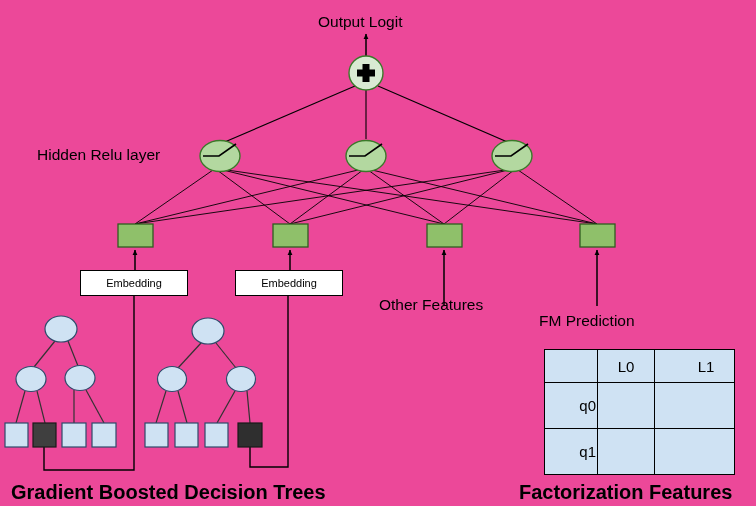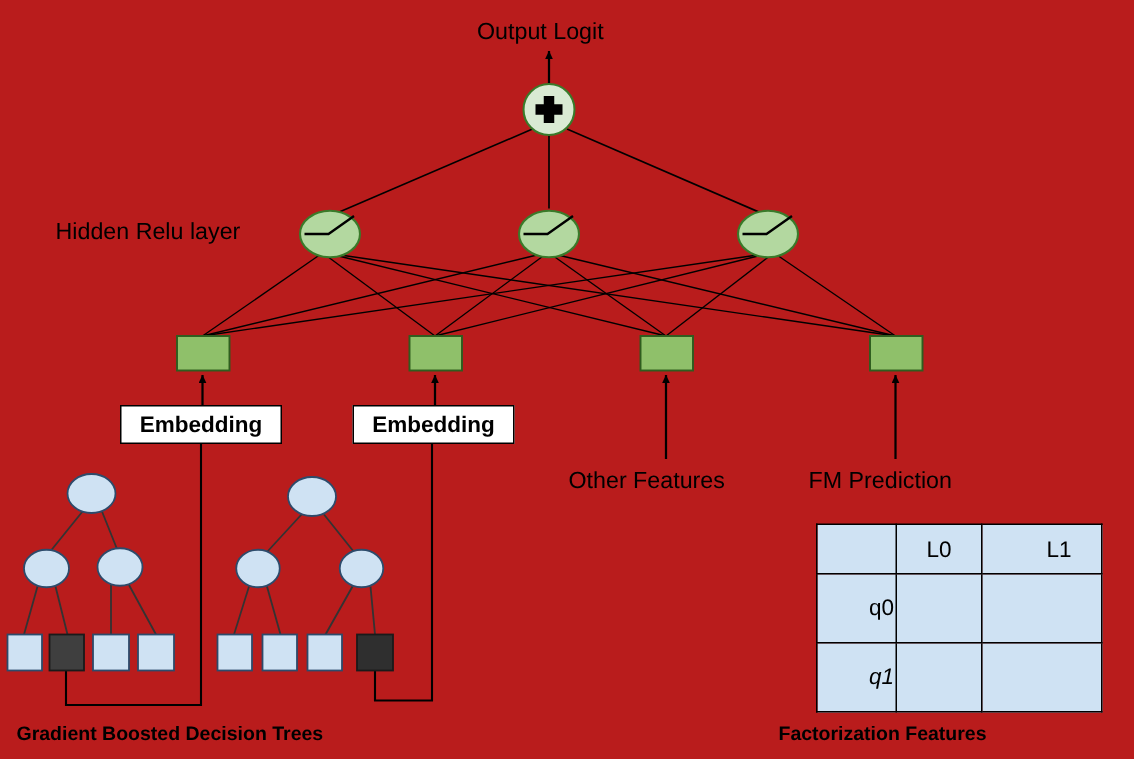--- a/index.html
+++ b/index.html
@@ -7,47 +7,47 @@
     padding: 0;
     background: #ffffff;
   }
   body {
     font-family: "Liberation Sans", sans-serif;
   }
   #canvas {
     position: relative;
     width: 756px;
     height: 506px;
-    background: #b91c1c;
+    background: #ec4899;
     overflow: hidden;
   }
   #diagram-svg {
     position: absolute;
     left: 0;
     top: 0;
     width: 756px;
     height: 506px;
   }
   .lbl {
     position: absolute;
     color: #000000;
     white-space: nowrap;
     line-height: 1;
   }
   .lbl-plain {
     font-size: 15.5px;
     font-weight: 400;
   }
   .lbl-bold {
-    font-size: 13px;
+    font-size: 20px;
     font-weight: bold;
   }
   .lbl-box {
-    font-size: 15px;
-    font-weight: 700;
+    font-size: 11px;
+    font-weight: 400;
   }
   .emb-box {
     position: absolute;
     border: 1.4px solid #000000;
     background: #ffffff;
     display: flex;
     align-items: center;
     justify-content: center;
     box-sizing: border-box;
   }
@@ -168,21 +168,21 @@
     <rect x="145" y="423" width="23" height="24" fill="#cfe2f3" stroke="#2d4b6b" stroke-width="1.2"></rect>
     <rect x="175" y="423" width="23" height="24" fill="#cfe2f3" stroke="#2d4b6b" stroke-width="1.2"></rect>
     <rect x="205" y="423" width="23" height="24" fill="#cfe2f3" stroke="#2d4b6b" stroke-width="1.2"></rect>
     <rect x="238" y="423" width="24" height="24" fill="#2f2f2f" stroke="#1a1a1a" stroke-width="1.2"></rect>
   </svg>
 
   <div class="lbl lbl-plain" style="left:318px; top:14px;">Output Logit</div>
 
   <div class="lbl lbl-plain" style="left:37px; top:147px;">Hidden Relu layer</div>
 
-  <div class="lbl lbl-plain" style="left:379px; top:313px;">Other Features</div>
+  <div class="lbl lbl-plain" style="left:379px; top:297px;">Other Features</div>
 
   <div class="lbl lbl-plain" style="left:539px; top:313px;">FM Prediction</div>
 
   <div class="lbl lbl-bold" style="left:11px; top:482px;">Gradient Boosted Decision Trees</div>
 
   <div class="lbl lbl-bold" style="left:519px; top:482px;">Factorization Features</div>
 
   <div class="emb-box" style="left:80px; top:270px; width:108px; height:26px;">
     <span class="lbl-box">Embedding</span>
   </div>
@@ -197,20 +197,20 @@
       <td style="width:50px; height:30px;"></td>
       <td style="width:54px; height:30px;">L0</td>
       <td style="width:54px; height:30px;padding-left:24px;">L1</td>
     </tr>
     <tr>
       <td class="rowhdr" style="height:43px;">q0</td>
       <td></td>
       <td></td>
     </tr>
     <tr>
-      <td class="rowhdr" style="height:43px;font-style:italic;">q1</td>
+      <td class="rowhdr" style="height:43px;">q1</td>
       <td></td>
       <td></td>
     </tr>
   </tbody>
     </table>
 
 </div>
 
 </body></html>

